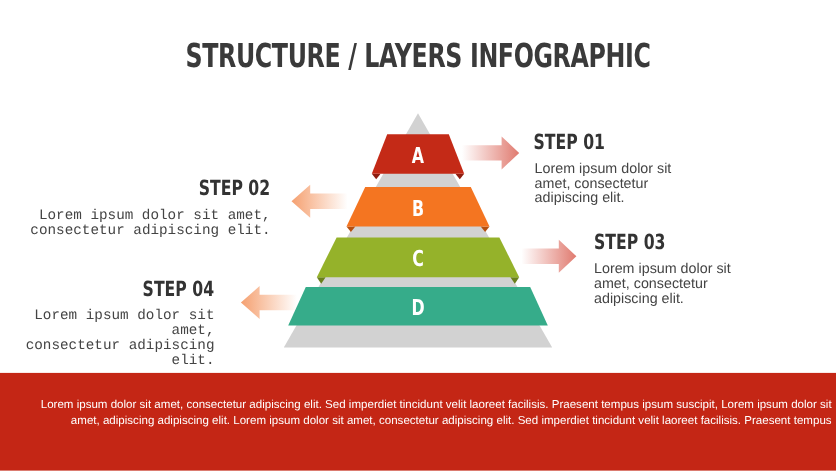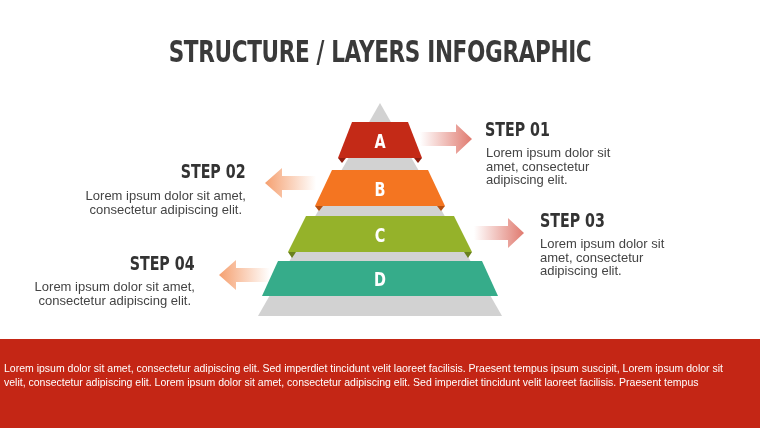--- a/index.html
+++ b/index.html
@@ -3,23 +3,23 @@
 <meta charset="utf-8">
 <style>
   html, body { margin:0; padding:0; }
   body { width:760px; height:428px; background:#ffffff; position:relative; overflow:hidden; font-family:"Liberation Sans", sans-serif; }
   .title { position:absolute; left:0; top:34px; width:760px; text-align:center; font-family:"DejaVu Sans", sans-serif; font-weight:bold; font-size:30px; color:#3a3a3a; letter-spacing:-0.5px; transform:scaleX(0.72); transform-origin:center; white-space:nowrap; }
   .diagram { position:absolute; left:0; top:0; width:760px; height:340px; }
   .step-head { position:absolute; font-family:"DejaVu Sans", sans-serif; font-weight:bold; font-size:19px; color:#333333; white-space:nowrap; transform:scaleX(0.75); }
   .step-head.left { transform-origin:right center; text-align:right; }
   .step-head.right { transform-origin:left center; }
   .step-text { position:absolute; font-size:13px; line-height:13.5px; color:#444444; }
-  .step-text.left { text-align:center; }
+  .step-text.left { text-align:right;font-family:Liberation Mono, monospace; }
   .footer { position:absolute; left:0; top:339px; width:760px; height:89px; background:#c42615; }
-  .footer-text { position:absolute; left:4px; right:4px; top:22px; text-align:left; color:#ffffff; font-size:10.5px; line-height:14px; }
+  .footer-text { position:absolute; left:4px; right:4px; top:22px; text-align:right; color:#ffffff; font-size:10.5px; line-height:14px; }
 </style>
 </head>
 <body>
 
 <div class="title">STRUCTURE / LAYERS INFOGRAPHIC</div>
 
 <svg class="diagram" width="760" height="340" viewBox="0 0 760 340">
   <defs>
     <linearGradient id="gradR" x1="0" y1="0" x2="1" y2="0">
       <stop offset="0" stop-color="#e07a6f" stop-opacity="0"></stop>
@@ -95,15 +95,15 @@
 
 <div class="step-head left" style="right:565px; top:252px;">STEP 04</div>
 <div class="step-text left" style="right:565px; top:280px;">
   <div>Lorem ipsum dolor sit amet,</div>
   <div>consectetur adipiscing elit.</div>
 </div>
 
 <div class="footer">
   <div class="footer-text">
     <div>Lorem ipsum dolor sit amet, consectetur adipiscing elit. Sed imperdiet tincidunt velit laoreet facilisis. Praesent tempus ipsum suscipit, Lorem ipsum dolor sit</div>
-    <div>velit, consectetur adipiscing elit. Lorem ipsum dolor sit amet, consectetur adipiscing elit. Sed imperdiet tincidunt velit laoreet facilisis. Praesent tempus</div>
+    <div>amet, adipiscing adipiscing elit. Lorem ipsum dolor sit amet, consectetur adipiscing elit. Sed imperdiet tincidunt velit laoreet facilisis. Praesent tempus</div>
   </div>
 </div>
 
 </body></html>

